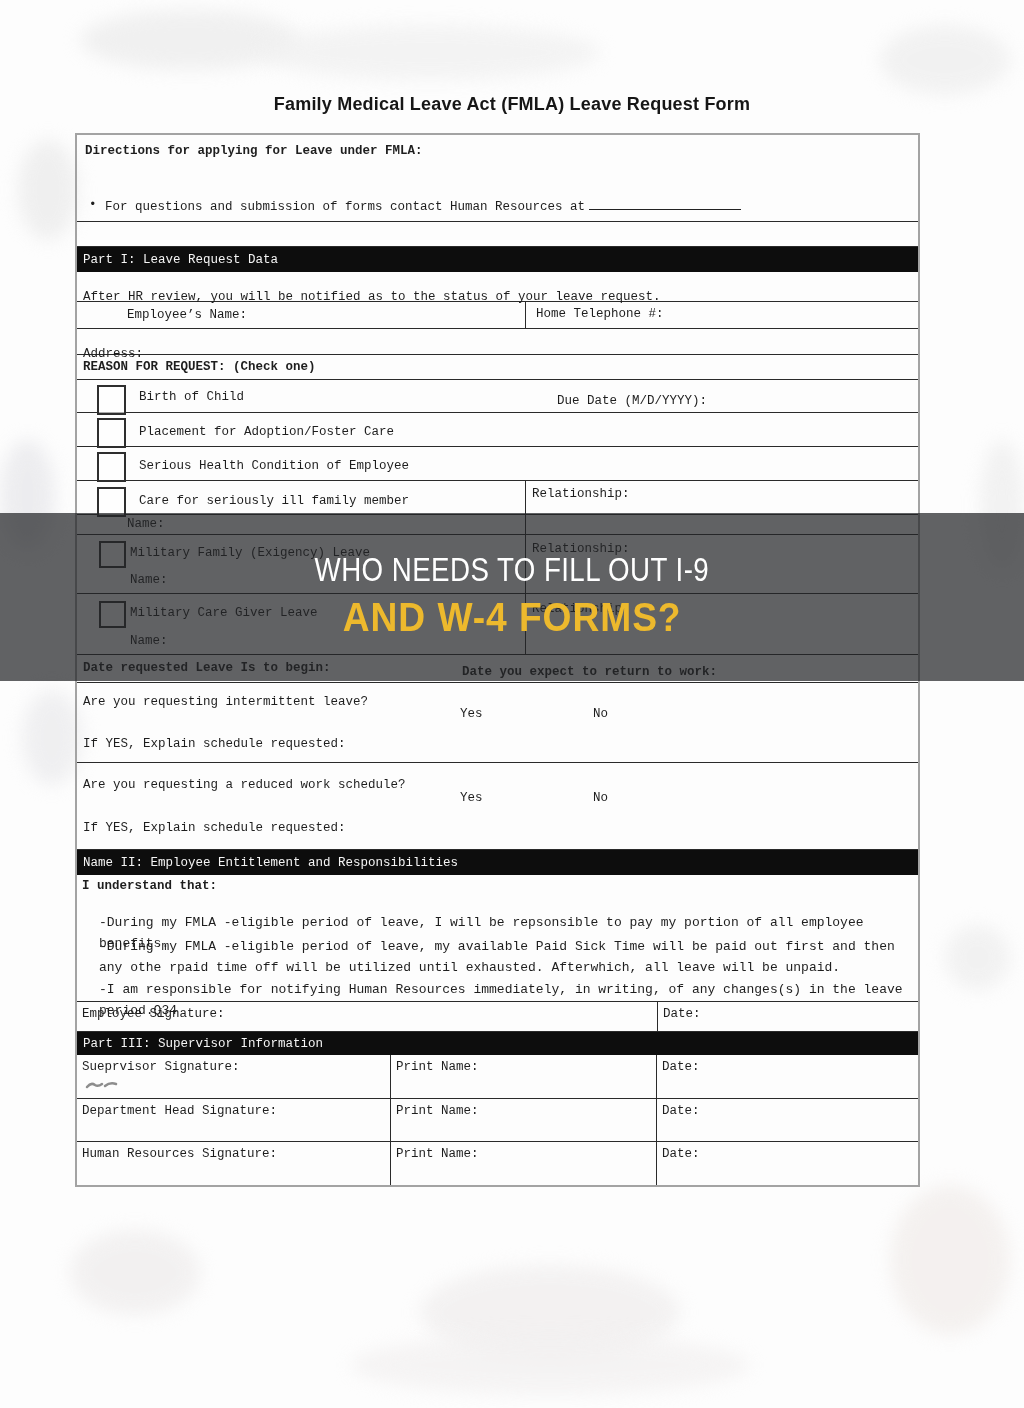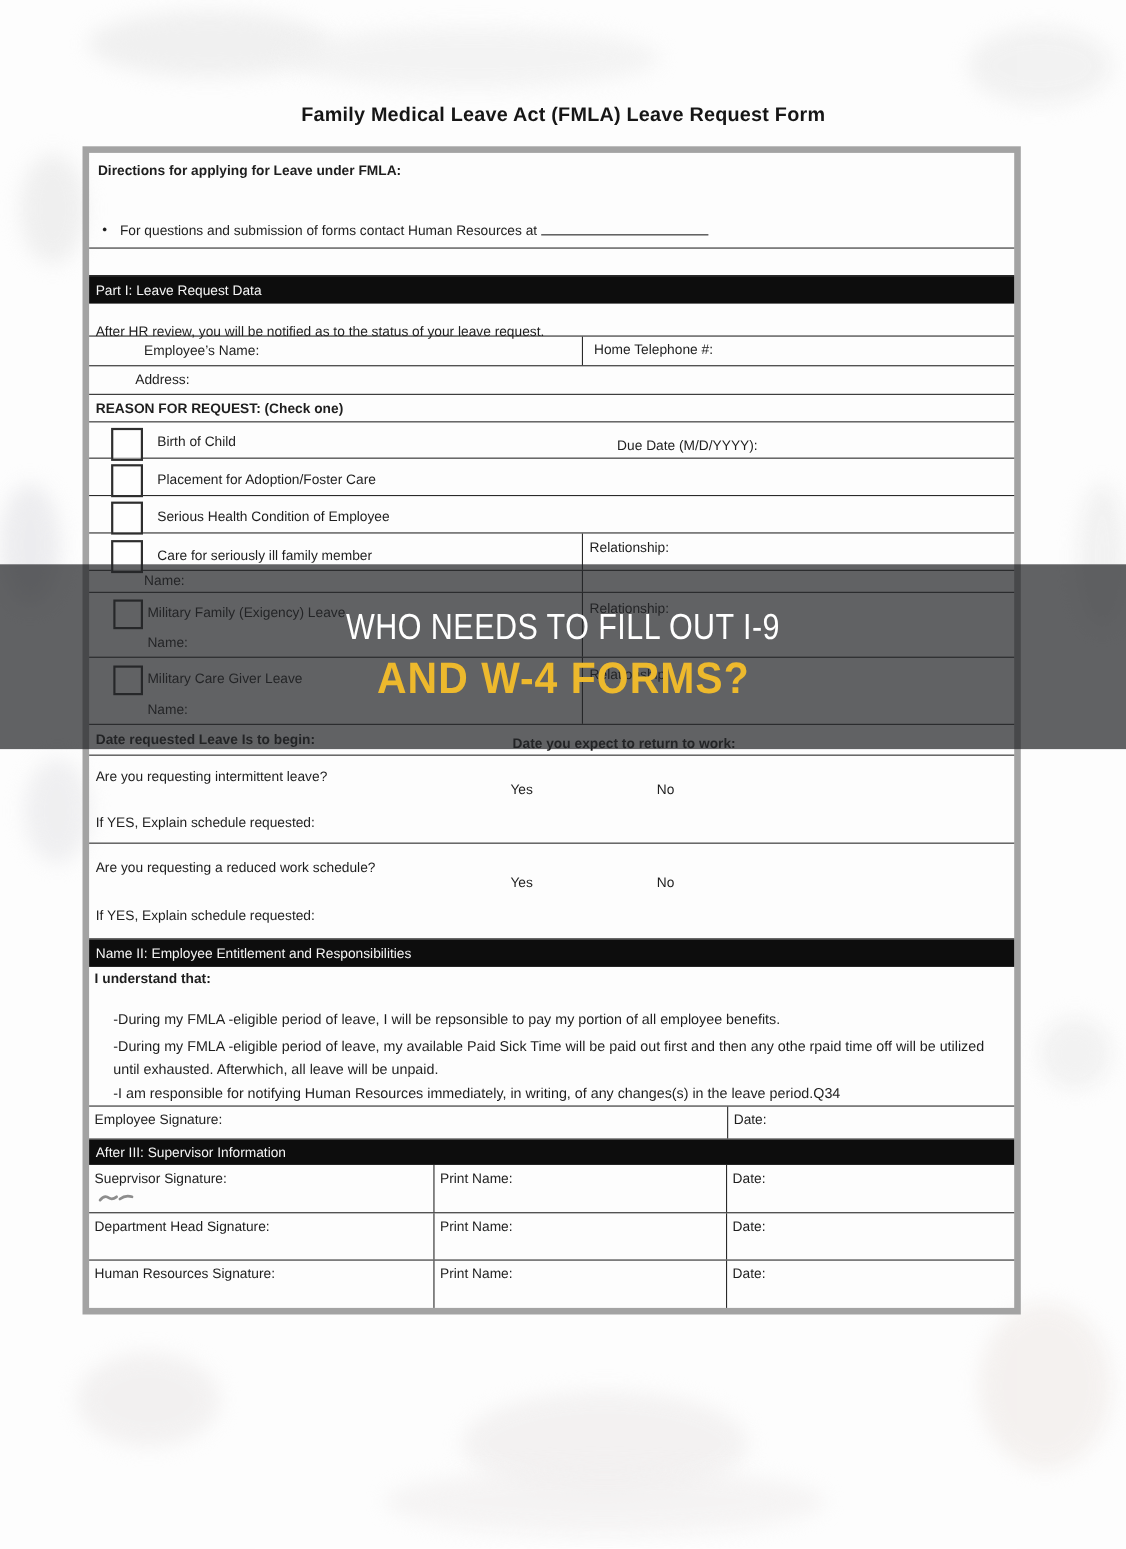--- a/index.html
+++ b/index.html
@@ -2,21 +2,21 @@
 <html><head>
 <meta charset="utf-8">
 <style>
   html,body{margin:0;padding:0;background:#ffffff;}
   .page{position:relative;width:1024px;height:1408px;background:#fdfdfd;overflow:hidden;
         font-family:"Liberation Sans", sans-serif;color:#1e1e1e;}
   .smudge{position:absolute;border-radius:50%;filter:blur(9px);pointer-events:none;}
   .title{position:absolute;left:0;top:94px;width:100%;text-align:center;
          font-size:18px;font-weight:bold;color:#161616;letter-spacing:.2px;}
   .form{position:absolute;left:75px;top:133px;width:841px;height:1050px;
-        border:6px solid #a3a3a3;background:transparent;font-size:12.5px;}
+        border:2px solid #a3a3a3;background:transparent;font-size:12.5px;font-family:Liberation Mono, monospace;}
   .row{position:absolute;left:0;width:100%;box-sizing:border-box;border-bottom:1.5px solid #2a2a2a;}
   .row.noline{border-bottom:none;}
   .bar{position:absolute;left:0;width:100%;background:#0d0d0d;color:#f5f5f5;
        box-sizing:border-box;padding-left:6px;display:flex;align-items:center;font-size:12.5px;}
   .lbl{position:absolute;white-space:nowrap;}
   .b{font-weight:bold;}
   .vline{position:absolute;top:0;bottom:0;border-left:1.5px solid #2a2a2a;}
   .cb{position:absolute;width:25px;height:26px;border:2px solid #2e2e2e;background:rgba(255,255,255,.6);}
   .cb.sm{width:23px;height:23px;}
   .bullet{position:absolute;left:28px;white-space:nowrap;}
@@ -71,21 +71,21 @@
       <div class="lbl" style="left:6px;top:18px;">After HR review, you will be notified as to the status of your leave request.</div>
     </div>
 
     <div class="row" style="top:167px;height:27px;">
       <div class="lbl" style="left:10px;top:6px;margin-left:40px;">Employee’s Name:</div>
       <div class="vline" style="left:448px;"></div>
       <div class="lbl" style="left:459px;top:5px;">Home Telephone #:</div>
     </div>
 
     <div class="row" style="top:194px;height:26px;">
-      <div class="lbl" style="left:6px;top:5px;margin-left:36px;">Address:</div>
+      <div class="lbl" style="left:6px;top:18px;">Address:</div>
     </div>
 
     <div class="row" style="top:220px;height:25px;">
       <div class="lbl b" style="left:6px;top:5px;">REASON FOR REQUEST: (Check one)</div>
     </div>
 
     <div class="row" style="top:245px;height:33px;">
       <div class="cb" style="left:20px;top:5px;"></div>
       <div class="lbl" style="left:62px;top:10px;">Birth of Child</div>
       <div class="lbl" style="left:480px;top:14px;">Due Date (M/D/YYYY):</div>
@@ -159,21 +159,21 @@
       <div class="wraptext" style="top:104px;">-I am responsible for notifying Human Resources immediately, in writing, of any changes(s) in the leave period.Q34</div>
     </div>
 
     <div class="row" style="top:866px;height:31px;border-top:1.5px solid #2a2a2a;">
       <div class="lbl" style="left:5px;top:5px;">Employee Signature:</div>
       <div class="vline" style="left:580px;"></div>
       <div class="lbl" style="left:586px;top:5px;">Date:</div>
     </div>
 
     <div class="bar" style="top:897px;height:23px;">
-      <span>After III:  Supervisor Information</span>
+      <span>Part III:  Supervisor Information</span>
     </div>
 
     <div class="row" style="top:920px;height:44px;">
       <div class="lbl" style="left:5px;top:5px;">Sueprvisor Signature:</div>
       <svg class="scribble" width="34" height="12" viewBox="0 0 34 12">
         <path d="M2 8 q4 -5 8 -2 q3 2 7 -1 M20 7 q5 -4 11 -2" stroke="#8d8d8d" stroke-width="2.5" fill="none" stroke-linecap="round"></path>
       </svg>
       <div class="vline" style="left:313px;"></div>
       <div class="lbl" style="left:319px;top:5px;">Print Name:</div>
       <div class="vline" style="left:579px;"></div>

